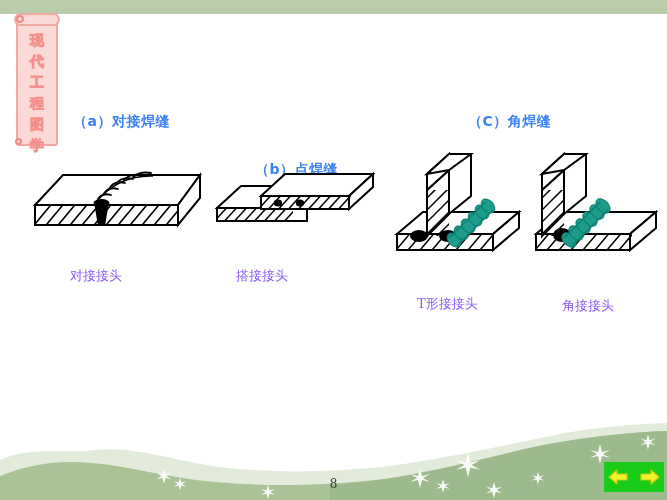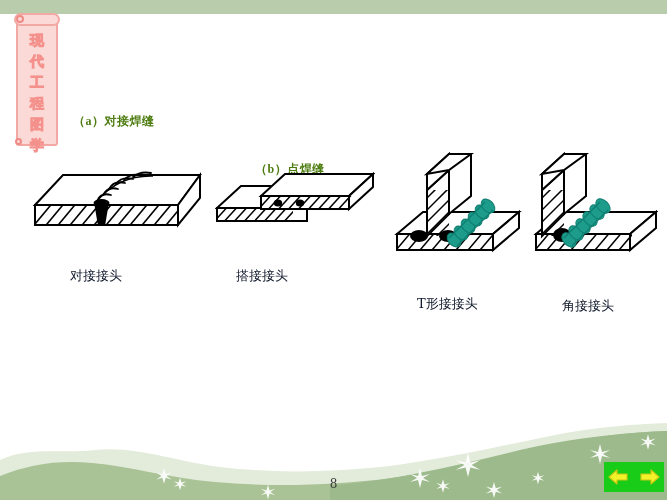--- a/index.html
+++ b/index.html
@@ -87,35 +87,34 @@
     width: 480px;
     font-size: 19px;
     font-weight: bold;
     color: #171717;
     letter-spacing: 1px;
     font-family: "DejaVu Sans", "Liberation Sans", sans-serif;
   }
   
   .sub-label {
     position: absolute;
-    font-size: 12px;
+    font-size: 14px;
     font-weight: bold;
-    color: #4d7c0f;
+    color: #3b82f6;
     letter-spacing: 0.5px;
     white-space: nowrap;
-    font-family: Liberation Serif, serif;
   }
   .sub-a { left: 73px; top: 113px; }
   .sub-b { left: 255px; top: 113px; margin-top: 48px; }
   .sub-c { left: 468px; top: 113px; }
   
   .caption {
     position: absolute;
     font-size: 13px;
-    color: #0f172a;
+    color: #8b5cf6;
     white-space: nowrap;
     font-family: "DejaVu Serif", "Liberation Serif", serif;
   }
   .cap-1 { left: 70px; top: 267px; }
   .cap-2 { left: 236px; top: 267px; }
   .cap-3 { left: 417px; top: 295px; }
   .cap-4 { left: 562px; top: 297px; }
   
   .figure { position: absolute; }
   .fig-butt   { left: 30px;  top: 160px; }
@@ -168,20 +167,21 @@
       <span>工</span>
       <span>程</span>
       <span>图</span>
       <span>学</span>
     </div>
   </div>
 
 
   <div class="sub-label sub-a">（a）对接焊缝</div>
   <div class="sub-label sub-b">（b）点焊缝</div>
+  <div class="sub-label sub-c">（C）角焊缝</div>
 
   <div class="figure fig-butt">
     <svg width="175" height="100" viewBox="0 0 175 100">
       <defs>
         <clipPath id="clipFrontA">
           <polygon points="5,45 148,45 148,65 5,65"></polygon>
         </clipPath>
         <clipPath id="clipSideA">
           <polygon points="148,45 170,25 170,45 148,65"></polygon>
         </clipPath>

